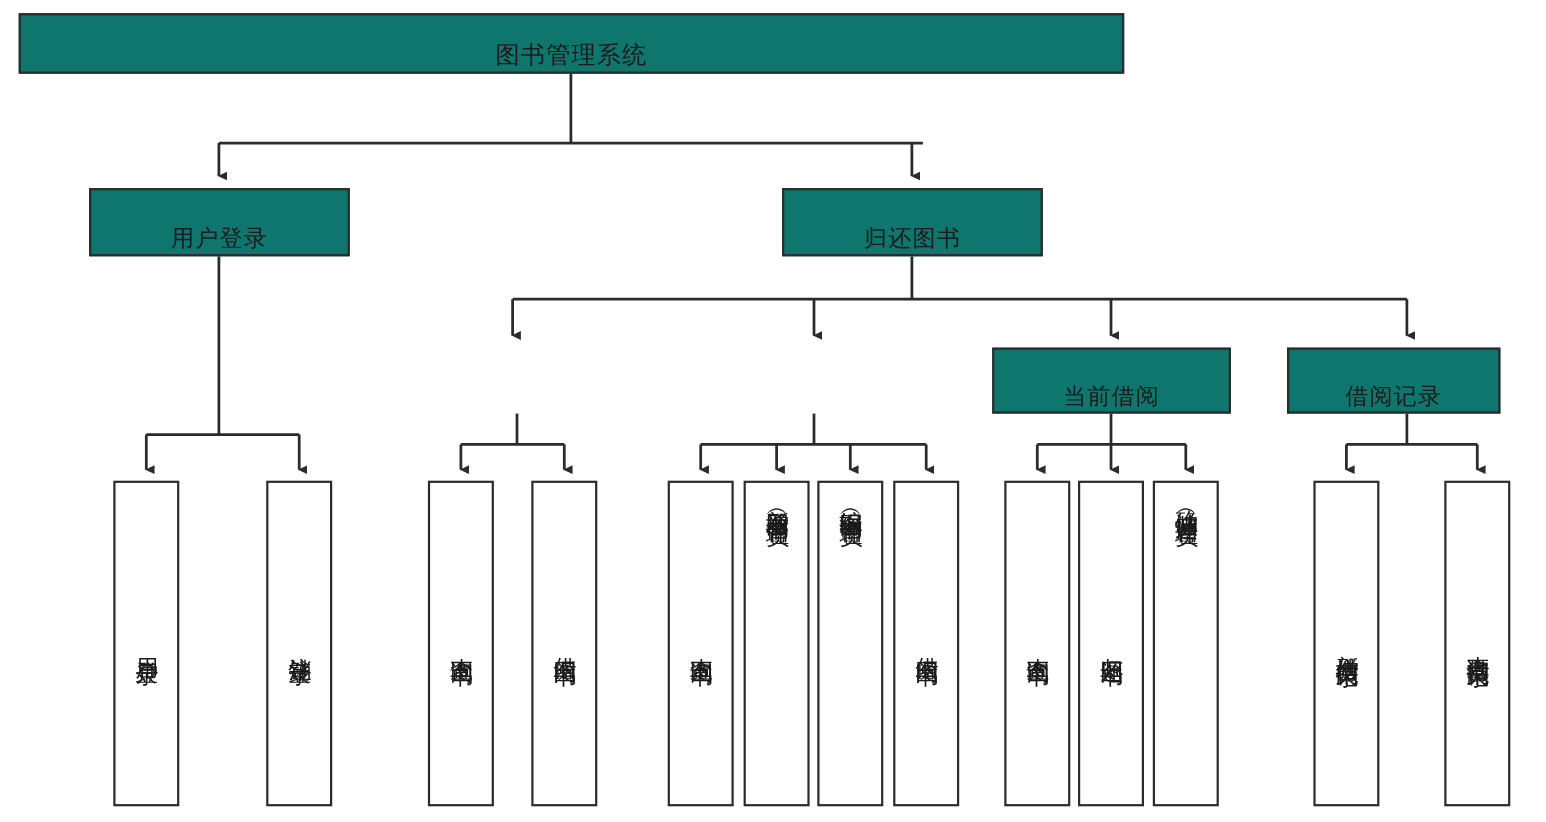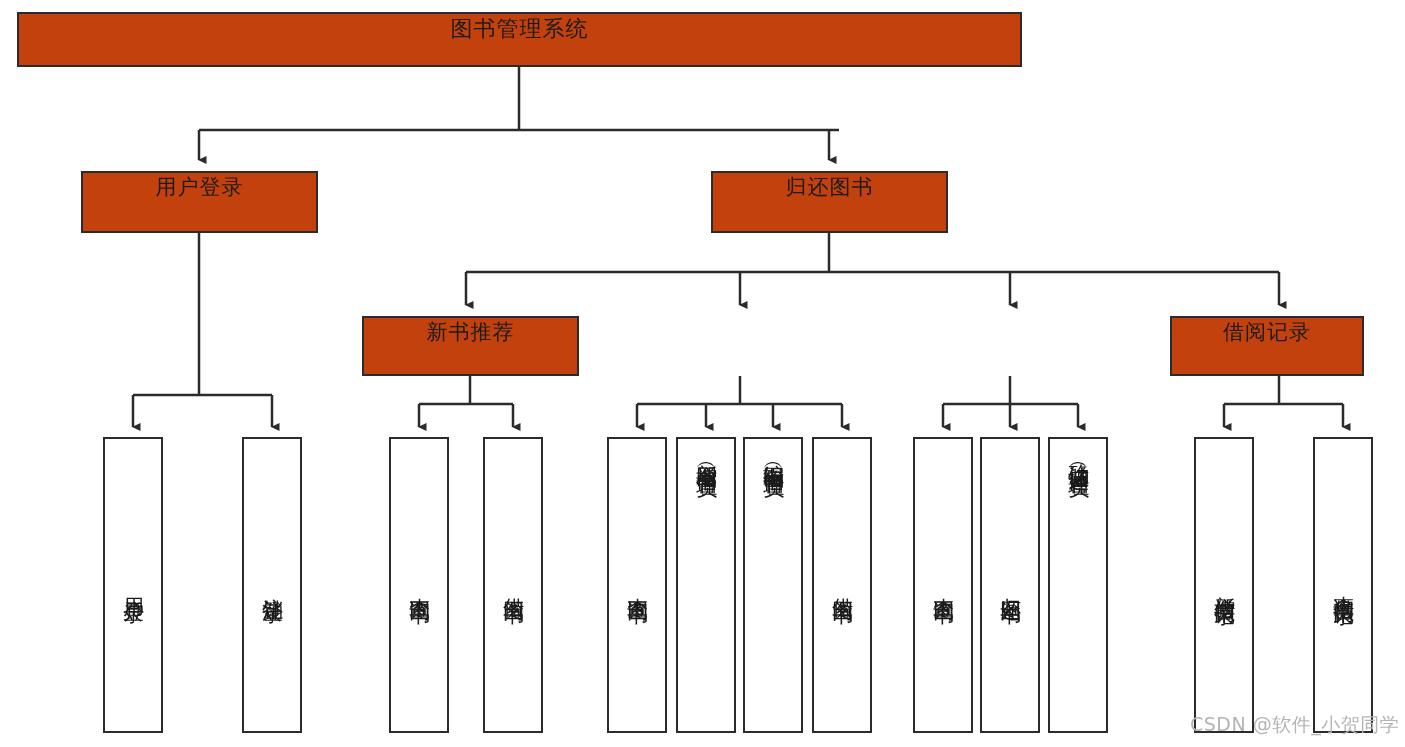--- a/index.html
+++ b/index.html
@@ -14,23 +14,23 @@
     position: relative;
     width: 1405px;
     height: 747px;
     background: #ffffff;
     overflow: hidden;
   }
   .node {
     position: absolute;
     box-sizing: border-box;
     border: 2px solid #2b2b2b;
-    background: #c2410c;
+    background: #0f766e;
     display: flex;
-    align-items: flex-start;
+    align-items: flex-end;
     justify-content: center;
     color: #1b1b1b;
   }
   .node.horiz {
     font-size: 21px;
     letter-spacing: 1px;
   }
   .node.root {
     font-size: 22px;
   }
@@ -134,22 +134,22 @@
     <span>图书管理系统</span>
   </div>
 
   <div class="node horiz" style="left:81px; top:171px; width:237px; height:62px;">
     <span>用户登录</span>
   </div>
   <div class="node horiz" style="left:711px; top:171px; width:237px; height:62px;">
     <span>归还图书</span>
   </div>
 
-  <div class="node horiz" style="left:362px; top:316px; width:217px; height:60px;">
-    <span>新书推荐</span>
+  <div class="node horiz" style="left:902px; top:316px; width:217px; height:60px;">
+    <span>当前借阅</span>
   </div>
   <div class="node horiz" style="left:1170px; top:316px; width:194px; height:60px;">
     <span>借阅记录</span>
   </div>
 
   <div class="leaf centered" style="left:103px; top:437px; width:60px; height:296px;">
     <span class="vtext">用户登录</span>
   </div>
   <div class="leaf centered" style="left:242px; top:437px; width:60px; height:296px;">
     <span class="vtext">注销登录</span>
@@ -185,15 +185,14 @@
     <span class="vtext">确认归还（管理员）</span>
   </div>
 
   <div class="leaf centered" style="left:1194px; top:437px; width:60px; height:296px;">
     <span class="vtext">新增借阅记录</span>
   </div>
   <div class="leaf centered" style="left:1313px; top:437px; width:60px; height:296px;">
     <span class="vtext">查询借阅记录</span>
   </div>
 
-  <div class="watermark">CSDN @软件_小贺同学</div>
 
 </div>
 
 </body></html>

